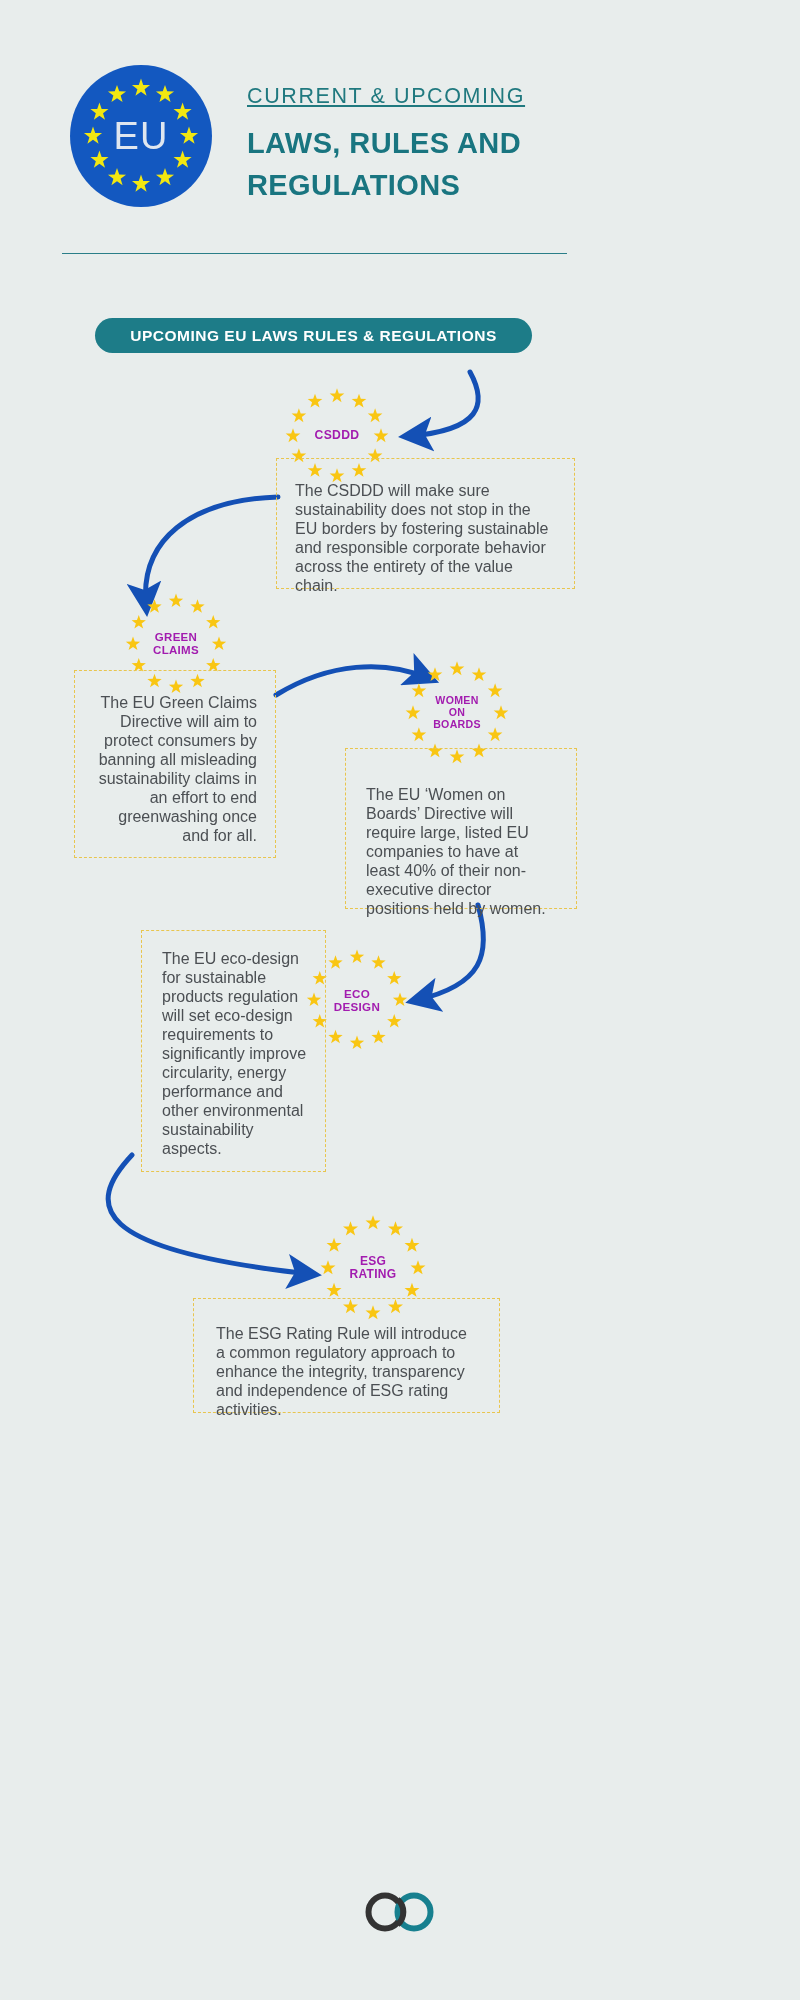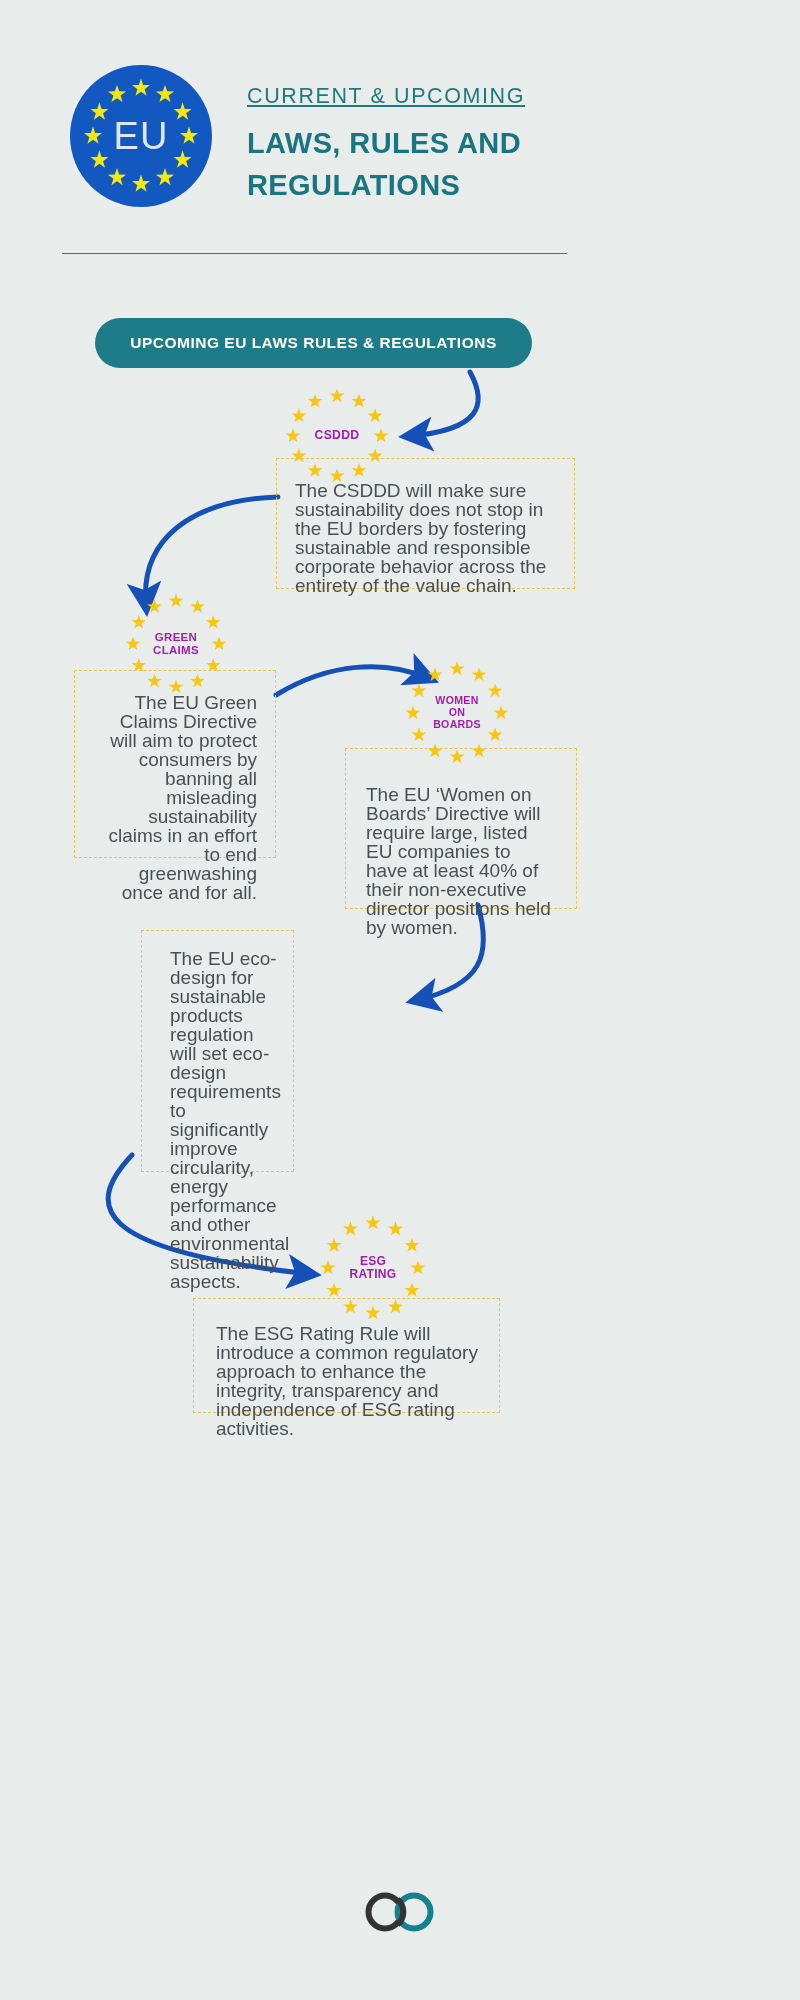--- a/index.html
+++ b/index.html
@@ -80,21 +80,21 @@
     height: 0;
     border-top: 1.6px solid #2a7e88;
   }
 
   
   .banner {
     position: absolute;
     left: 95px;
     top: 318px;
     width: 437px;
-    height: 50px;
+    height: 35px;
     border-radius: 25px;
     background: #1d7c88;
     display: flex;
     align-items: center;
     justify-content: center;
     color: #ffffff;
     font-size: 15.5px;
     font-weight: bold;
     letter-spacing: 0.5px;
   }
@@ -120,21 +120,21 @@
     white-space: pre-line;
     pointer-events: none;
   }
 
   
   .textbox {
     position: absolute;
     border: 1px dashed #e8c54e;
     box-sizing: border-box;
     color: #4b4f53;
-    font-size: 19px;
+    font-size: 16px;
     line-height: 19px;
     font-family: "Liberation Sans", sans-serif;
   }
   .textbox p {
     margin: 0;
   }
 
   
   .arrows {
     position: absolute;
@@ -272,21 +272,41 @@
         </g>
       </svg>
     <div class="star-circle-label" style="font-size:10.6px;">WOMEN
 ON
 BOARDS</div>
   </div>
   <div class="textbox" style="left:345px; top:748px; width:232px; height:161px; padding:36px 20px 0 20px;">
     <p>The EU ‘Women on Boards’ Directive will require large, listed EU companies to have at least 40% of their non-executive director positions held by women.</p>
   </div>
 
-  <div class="textbox" style="left:141px; top:930px; width:153px; height:242px; padding:18px 16px 0 28px;">
+  <div class="star-circle" style="left:309px; top:952px; width:96px; height:96px;">
+    <svg viewBox="0 0 96 96" width="96" height="96">
+        <g class="ring" fill="#f9c613">
+          <path d="M48.00,-2.52L49.77,2.56L55.16,2.67L50.86,5.93L52.42,11.09L48.00,8.01L43.58,11.09L45.14,5.93L40.84,2.67L46.23,2.56Z"></path>
+          <path d="M69.50,3.24L71.27,8.33L76.66,8.44L72.36,11.69L73.92,16.85L69.50,13.77L65.08,16.85L66.64,11.69L62.34,8.44L67.73,8.33Z"></path>
+          <path d="M85.24,18.98L87.01,24.06L92.40,24.17L88.10,27.43L89.66,32.59L85.24,29.51L80.82,32.59L82.38,27.43L78.08,24.17L83.47,24.06Z"></path>
+          <path d="M91.00,40.48L92.77,45.56L98.16,45.67L93.86,48.93L95.42,54.09L91.00,51.01L86.58,54.09L88.14,48.93L83.84,45.67L89.23,45.56Z"></path>
+          <path d="M85.24,61.98L87.01,67.06L92.40,67.17L88.10,70.43L89.66,75.59L85.24,72.51L80.82,75.59L82.38,70.43L78.08,67.17L83.47,67.06Z"></path>
+          <path d="M69.50,77.71L71.27,82.80L76.66,82.91L72.36,86.17L73.92,91.33L69.50,88.25L65.08,91.33L66.64,86.17L62.34,82.91L67.73,82.80Z"></path>
+          <path d="M48.00,83.47L49.77,88.56L55.16,88.67L50.86,91.93L52.42,97.09L48.00,94.01L43.58,97.09L45.14,91.93L40.84,88.67L46.23,88.56Z"></path>
+          <path d="M26.50,77.71L28.27,82.80L33.66,82.91L29.36,86.17L30.92,91.33L26.50,88.25L22.08,91.33L23.64,86.17L19.34,82.91L24.73,82.80Z"></path>
+          <path d="M10.76,61.98L12.53,67.06L17.92,67.17L13.62,70.43L15.18,75.59L10.76,72.51L6.34,75.59L7.90,70.43L3.60,67.17L8.99,67.06Z"></path>
+          <path d="M5.00,40.48L6.77,45.56L12.16,45.67L7.86,48.93L9.42,54.09L5.00,51.01L0.58,54.09L2.14,48.93L-2.16,45.67L3.23,45.56Z"></path>
+          <path d="M10.76,18.98L12.53,24.06L17.92,24.17L13.62,27.43L15.18,32.59L10.76,29.51L6.34,32.59L7.90,27.43L3.60,24.17L8.99,24.06Z"></path>
+          <path d="M26.50,3.24L28.27,8.33L33.66,8.44L29.36,11.69L30.92,16.85L26.50,13.77L22.08,16.85L23.64,11.69L19.34,8.44L24.73,8.33Z"></path>
+        </g>
+      </svg>
+    <div class="star-circle-label" style="font-size:11.6px;">ECO
+DESIGN</div>
+  </div>
+  <div class="textbox" style="left:141px; top:930px; width:185px; height:242px; padding:18px 16px 0 20px;">
     <p>The EU eco-design for sustainable products regulation will set eco-design requirements to significantly improve circularity, energy performance and other environmental sustainability aspects.</p>
   </div>
 
   <div class="star-circle" style="left:323px; top:1218px; width:100px; height:100px;">
     <svg viewBox="0 0 100 100" width="100" height="100">
         <g class="ring" fill="#f9c613">
           <path d="M50.00,-2.87L51.85,2.45L57.49,2.57L53.00,5.97L54.63,11.37L50.00,8.15L45.37,11.37L47.00,5.97L42.51,2.57L48.15,2.45Z"></path>
           <path d="M72.50,3.15L74.35,8.48L79.99,8.60L75.50,12.00L77.13,17.40L72.50,14.18L67.87,17.40L69.50,12.00L65.01,8.60L70.65,8.48Z"></path>
           <path d="M88.97,19.63L90.82,24.95L96.46,25.07L91.97,28.47L93.60,33.87L88.97,30.65L84.34,33.87L85.98,28.47L81.48,25.07L87.12,24.95Z"></path>
           <path d="M95.00,42.13L96.85,47.45L102.49,47.57L98.00,50.97L99.63,56.37L95.00,53.15L90.37,56.37L92.00,50.97L87.51,47.57L93.15,47.45Z"></path>

